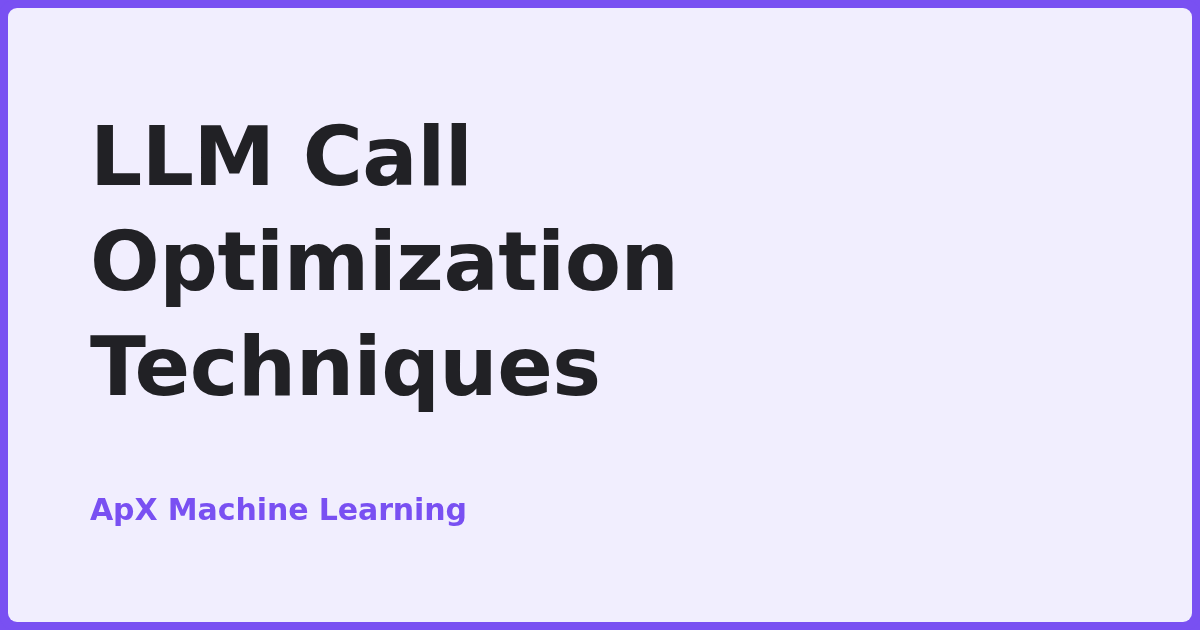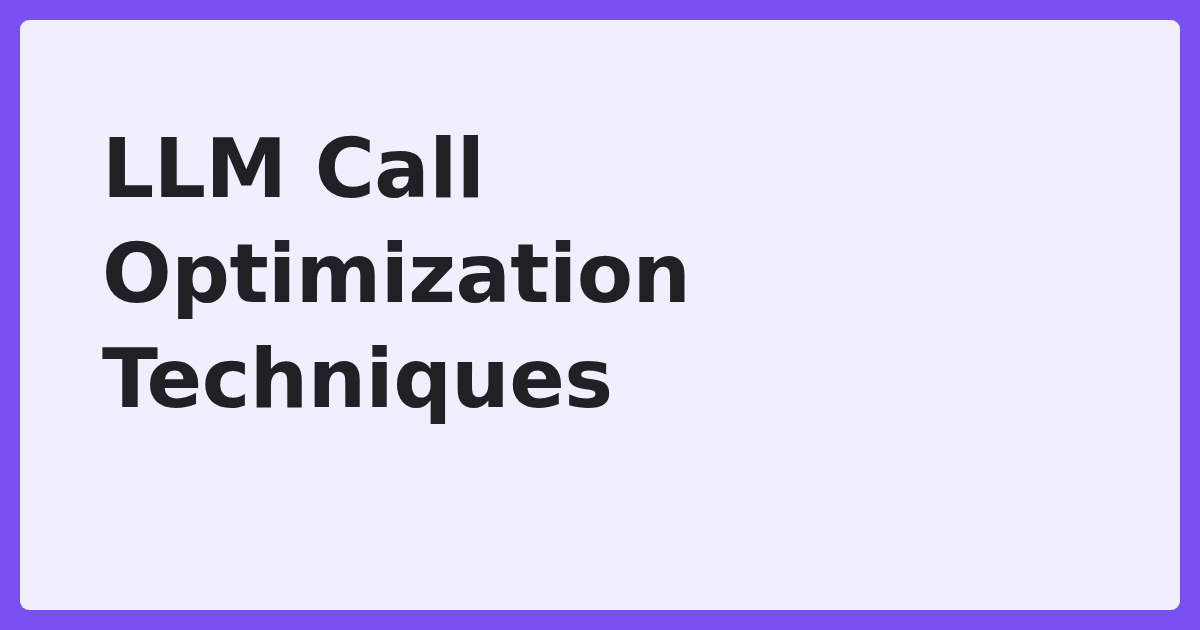--- a/index.html
+++ b/index.html
@@ -18,21 +18,21 @@
   }
 
   
   .og-card {
     position: relative;
     box-sizing: border-box;
     width: 1200px;
     height: 630px;
     background: #7950f2;
     border-radius: 14px;
-    padding: 20px;
+    padding: 8px;
   }
 
   
   .card-inner {
     position: relative;
     box-sizing: border-box;
     width: 100%;
     height: 100%;
     background: #f1eefe;
     border-radius: 9px;
@@ -84,15 +84,18 @@
 </head>
 <body>
 
 <div class="og-card">
   <div class="card-inner">
 
     <div class="title-block">
       <h1 class="card-title">LLM Call Optimization Techniques</h1>
     </div>
 
+    <div class="brand-block">
+      <p class="brand-name">ApX Machine Learning</p>
+    </div>
 
   </div>
 </div>
 
 </body></html>

